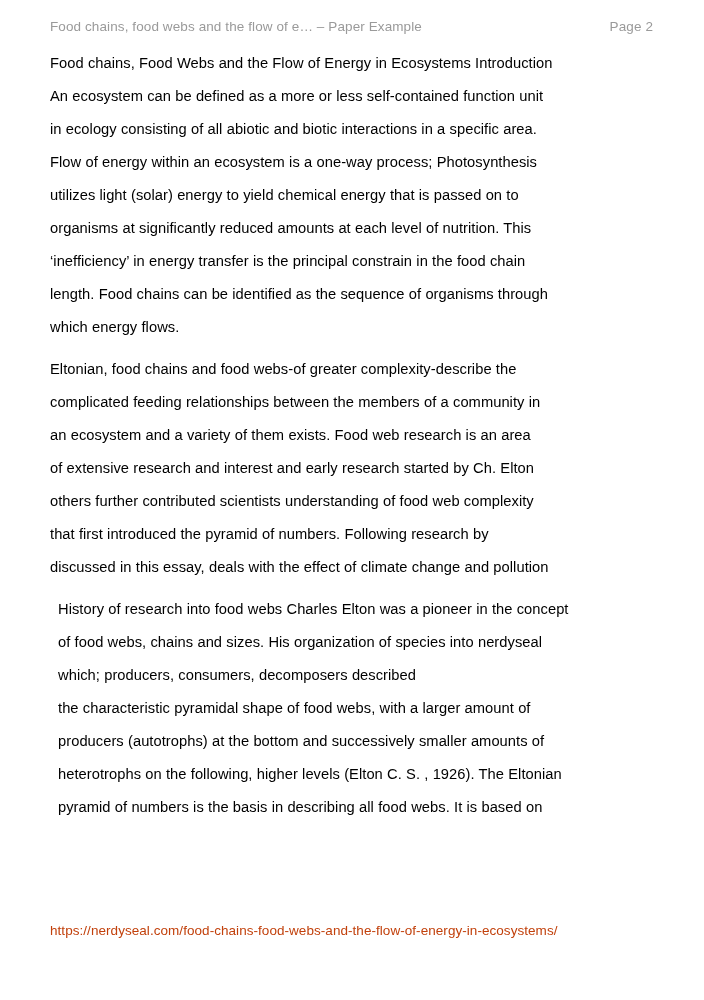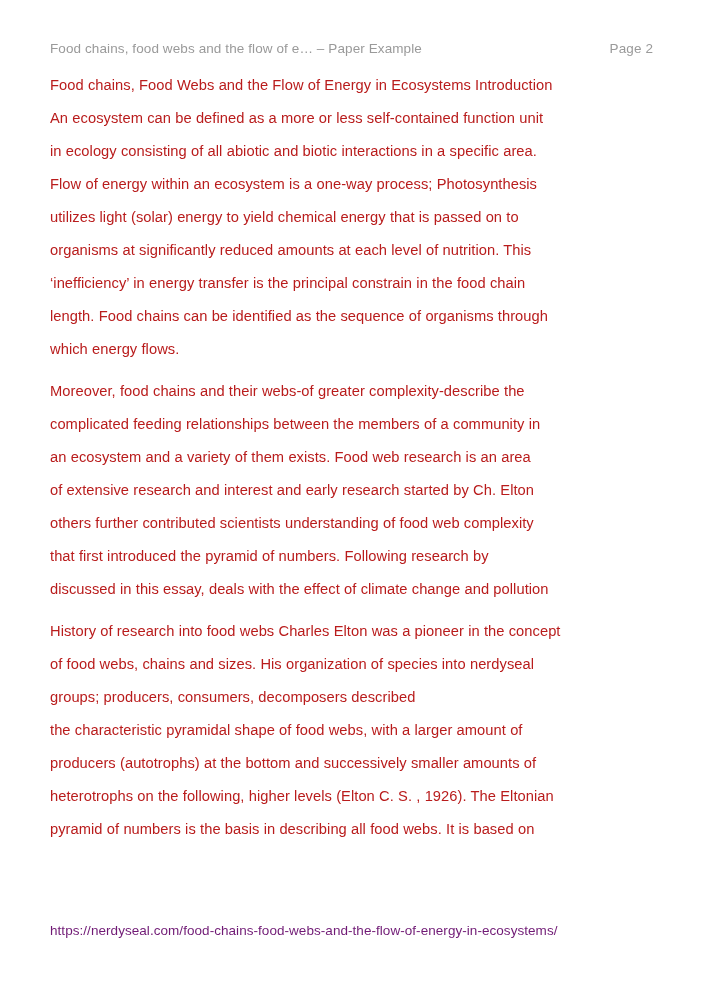--- a/index.html
+++ b/index.html
@@ -22,21 +22,21 @@
     box-sizing: border-box;
     padding: 0 50px;
     background: #ffffff;
   }
 
   
   .doc-header {
     display: flex;
     align-items: baseline;
     justify-content: space-between;
-    padding-top: 40px;
+    padding-top: 18px;
     color: #9a9a9a;
     font-size: 13.5px;
     line-height: 18px;
     letter-spacing: 0.1px;
     white-space: nowrap;
   }
   .doc-header .header-title {
     overflow: hidden;
     text-overflow: ellipsis;
   }
@@ -46,39 +46,40 @@
   }
 
   
   .doc-body {
     margin-top: 11px;
   }
   .para {
     margin: 0 0 9px 0;
     font-size: 14.7px;
     line-height: 33px;
-    color: #b91c1c;
+    color: #000000;
     letter-spacing: 0.05px;
     word-spacing: 0.1px;
   }
   .para:last-child {
     margin-bottom: 0;
+    margin-left: 8px;
   }
   .para .ln {
     display: block;
     white-space: nowrap;
   }
 
   
   .doc-footer {
     position: absolute;
     left: 50px;
     right: 50px;
     top: 922px;
-    color: #701a75;
+    color: #c2410c;
     font-size: 13.5px;
     line-height: 17px;
     letter-spacing: 0.05px;
     word-break: break-word;
   }
 </style>
 </head>
 <body>
 
 <div class="page">
@@ -94,32 +95,32 @@
         <span class="ln">An ecosystem can be defined as a more or less self-contained function unit</span>
         <span class="ln">in ecology consisting of all abiotic and biotic interactions in a specific area.</span>
         <span class="ln">Flow of energy within an ecosystem is a one-way process; Photosynthesis</span>
         <span class="ln">utilizes light (solar) energy to yield chemical energy that is passed on to</span>
         <span class="ln">organisms at significantly reduced amounts at each level of nutrition. This</span>
         <span class="ln">‘inefficiency’ in energy transfer is the principal constrain in the food chain</span>
         <span class="ln">length. Food chains can be identified as the sequence of organisms through</span>
         <span class="ln">which energy flows.</span>
       </p>
       <p class="para">
-        <span class="ln">Moreover, food chains and their webs-of greater complexity-describe the</span>
+        <span class="ln">Eltonian, food chains and food webs-of greater complexity-describe the</span>
         <span class="ln">complicated feeding relationships between the members of a community in</span>
         <span class="ln">an ecosystem and a variety of them exists. Food web research is an area</span>
         <span class="ln">of extensive research and interest and early research started by Ch. Elton</span>
         <span class="ln">others further contributed scientists understanding of food web complexity</span>
         <span class="ln">that first introduced the pyramid of numbers. Following research by</span>
         <span class="ln">discussed in this essay, deals with the effect of climate change and pollution</span>
       </p>
       <p class="para">
         <span class="ln">History of research into food webs Charles Elton was a pioneer in the concept</span>
         <span class="ln">of food webs, chains and sizes. His organization of species into nerdyseal</span>
-        <span class="ln">groups; producers, consumers, decomposers described</span>
+        <span class="ln">which; producers, consumers, decomposers described</span>
         <span class="ln">the characteristic pyramidal shape of food webs, with a larger amount of</span>
         <span class="ln">producers (autotrophs) at the bottom and successively smaller amounts of</span>
         <span class="ln">heterotrophs on the following, higher levels (Elton C. S. , 1926). The Eltonian</span>
         <span class="ln">pyramid of numbers is the basis in describing all food webs. It is based on</span>
       </p>
     </div>
 
   <div class="doc-footer">https://nerdyseal.com/food-chains-food-webs-and-the-flow-of-energy-in-ecosystems/</div>
 
 </div>

